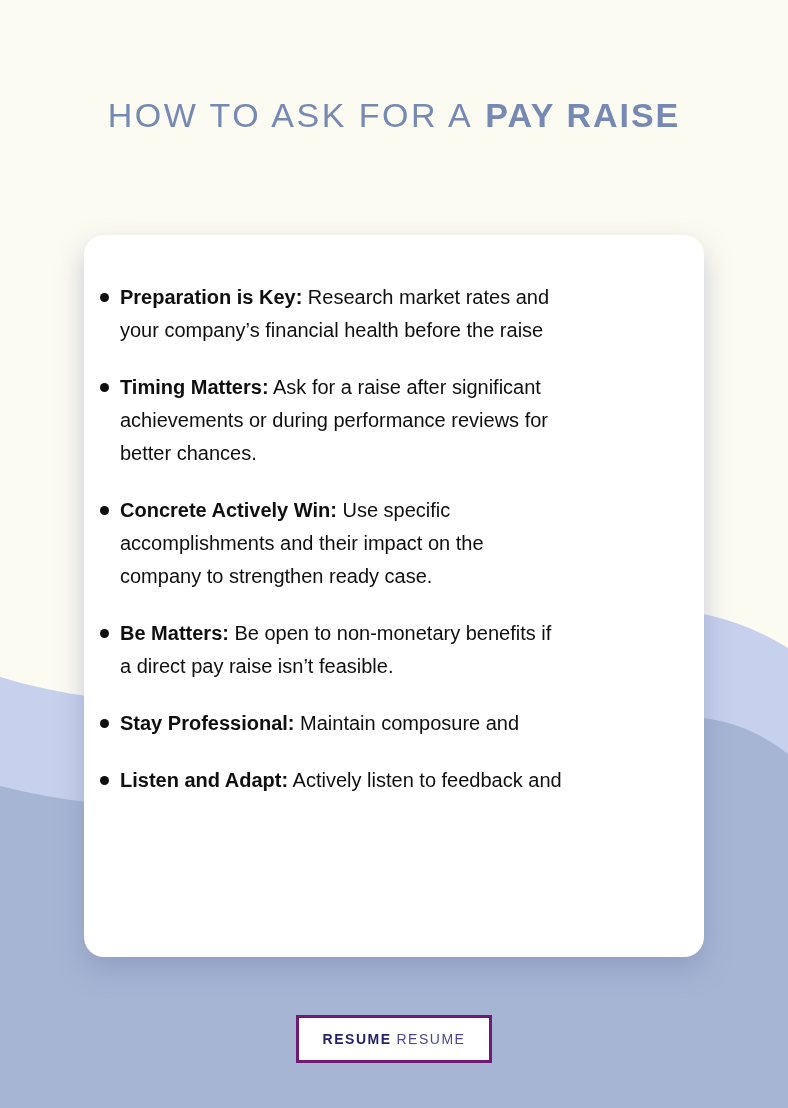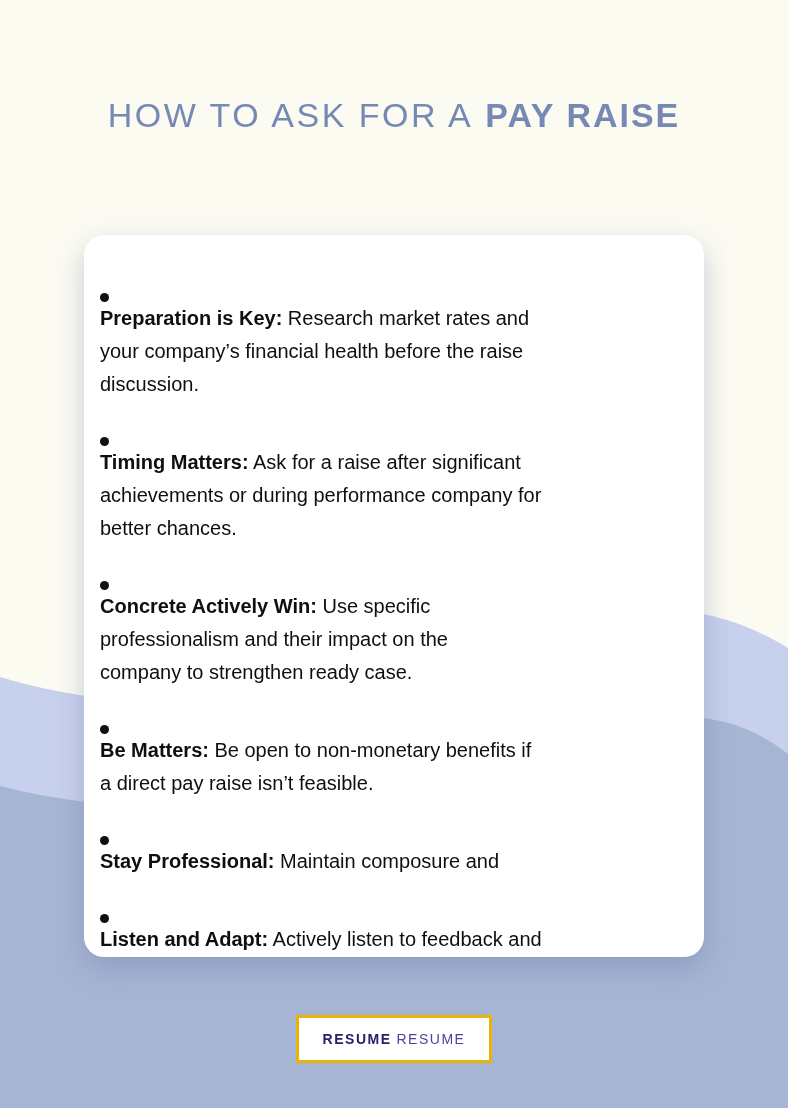--- a/index.html
+++ b/index.html
@@ -54,41 +54,40 @@
     list-style: none;
     padding-left: 16px;
   }
   .bullet-item {
     display: flex;
     align-items: flex-start;
     margin-bottom: 24px;
     color: #0f0f0f;
     font-size: 20px;
     line-height: 33px;
-    flex-direction: column;
   }
   .bullet-dot {
     flex: 0 0 auto;
     width: 9px;
     height: 9px;
     border-radius: 50%;
     background: #0f0f0f;
     margin: 12px 11px 0 0;
   }
   .bullet-text { flex: 1 1 auto; }
   .bullet-line { display: block; white-space: nowrap; }
   .bullet-label { font-weight: 700; }
   .brand-button {
     position: absolute;
     left: 296px;
     top: 1015px;
     width: 196px;
     height: 48px;
     background: #ffffff;
-    border: 3px solid #eab308;
+    border: 3px solid #701a75;
     display: flex;
     align-items: center;
     justify-content: center;
     font-size: 14px;
     letter-spacing: 1.5px;
     cursor: pointer;
     white-space: nowrap;
   }
   .brand-bold {
     font-weight: 700;
@@ -112,36 +111,35 @@
 
   <h1 class="page-title"><span class="title-regular">HOW TO ASK FOR A</span><span class="title-bold">PAY RAISE</span></h1>
 
   <div class="card">
     <ul class="bullet-list" id="bullet-list">
         <li class="bullet-item">
           <span class="bullet-dot"></span>
           <div class="bullet-text">
             <span class="bullet-line"><span class="bullet-label">Preparation is Key:</span> Research market rates and</span>
             <span class="bullet-line">your company’s financial health before the raise</span>
-            <span class="bullet-line">discussion.</span>
           </div>
         </li>
         <li class="bullet-item">
           <span class="bullet-dot"></span>
           <div class="bullet-text">
             <span class="bullet-line"><span class="bullet-label">Timing Matters:</span> Ask for a raise after significant</span>
-            <span class="bullet-line">achievements or during performance company for</span>
+            <span class="bullet-line">achievements or during performance reviews for</span>
             <span class="bullet-line">better chances.</span>
           </div>
         </li>
         <li class="bullet-item">
           <span class="bullet-dot"></span>
           <div class="bullet-text">
             <span class="bullet-line"><span class="bullet-label">Concrete Actively Win:</span> Use specific</span>
-            <span class="bullet-line">professionalism and their impact on the</span>
+            <span class="bullet-line">accomplishments and their impact on the</span>
             <span class="bullet-line">company to strengthen ready case.</span>
           </div>
         </li>
         <li class="bullet-item">
           <span class="bullet-dot"></span>
           <div class="bullet-text">
             <span class="bullet-line"><span class="bullet-label">Be Matters:</span> Be open to non-monetary benefits if</span>
             <span class="bullet-line">a direct pay raise isn’t feasible.</span>
           </div>
         </li>

